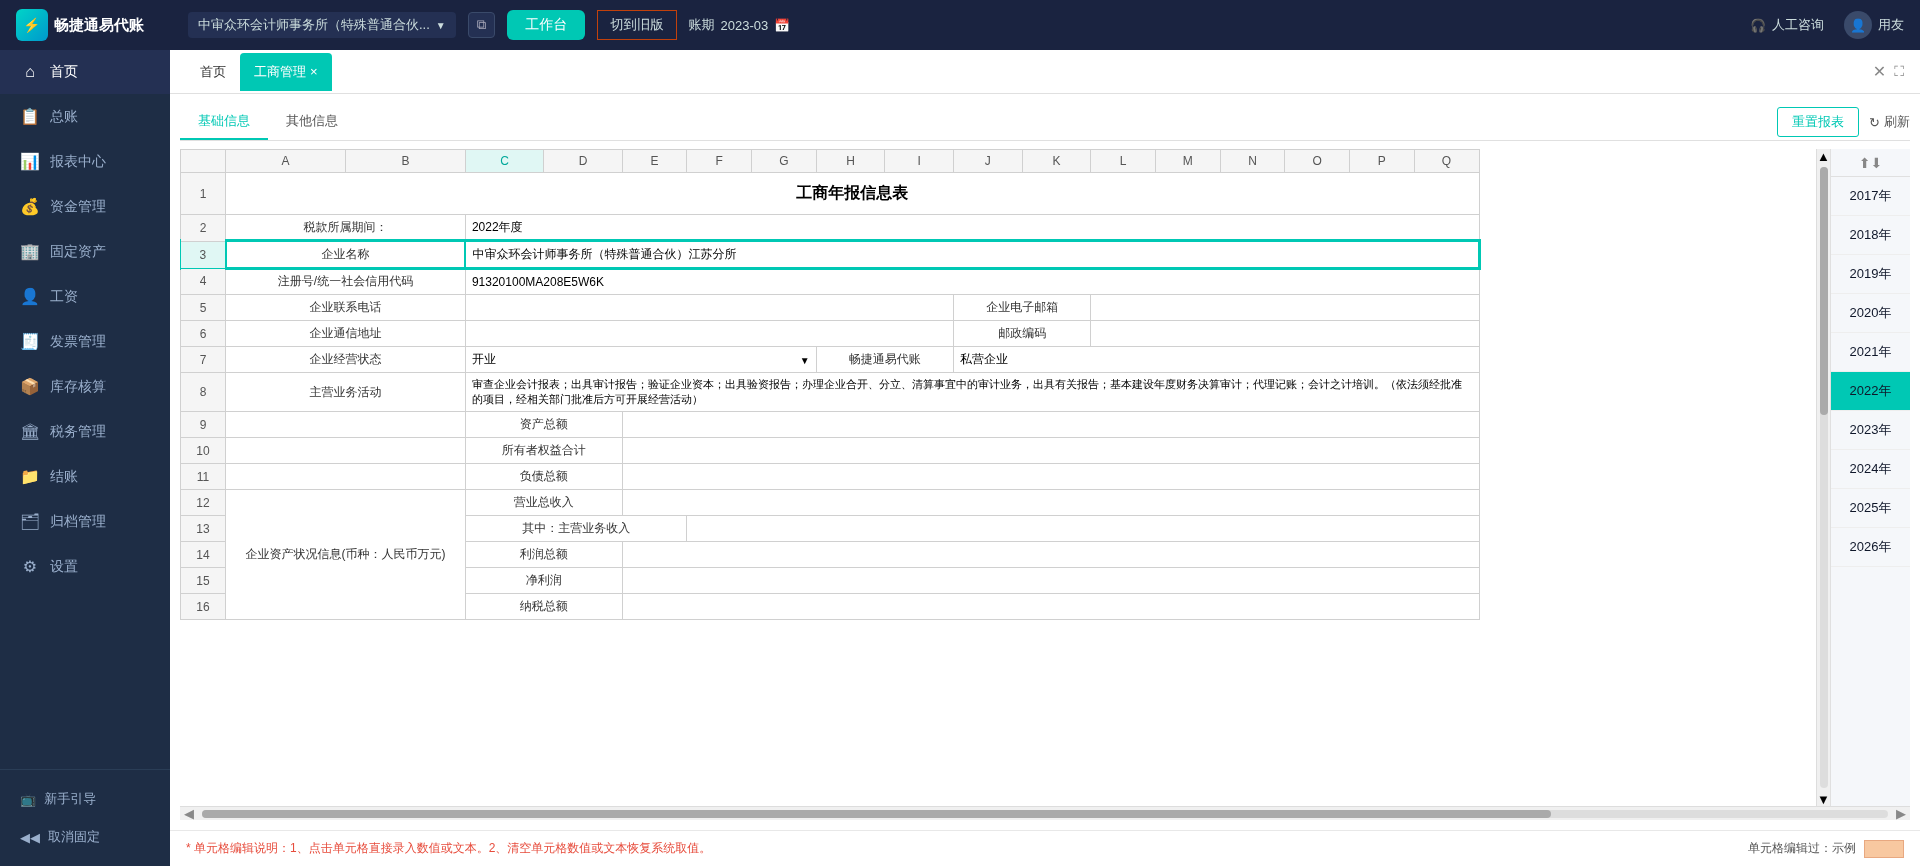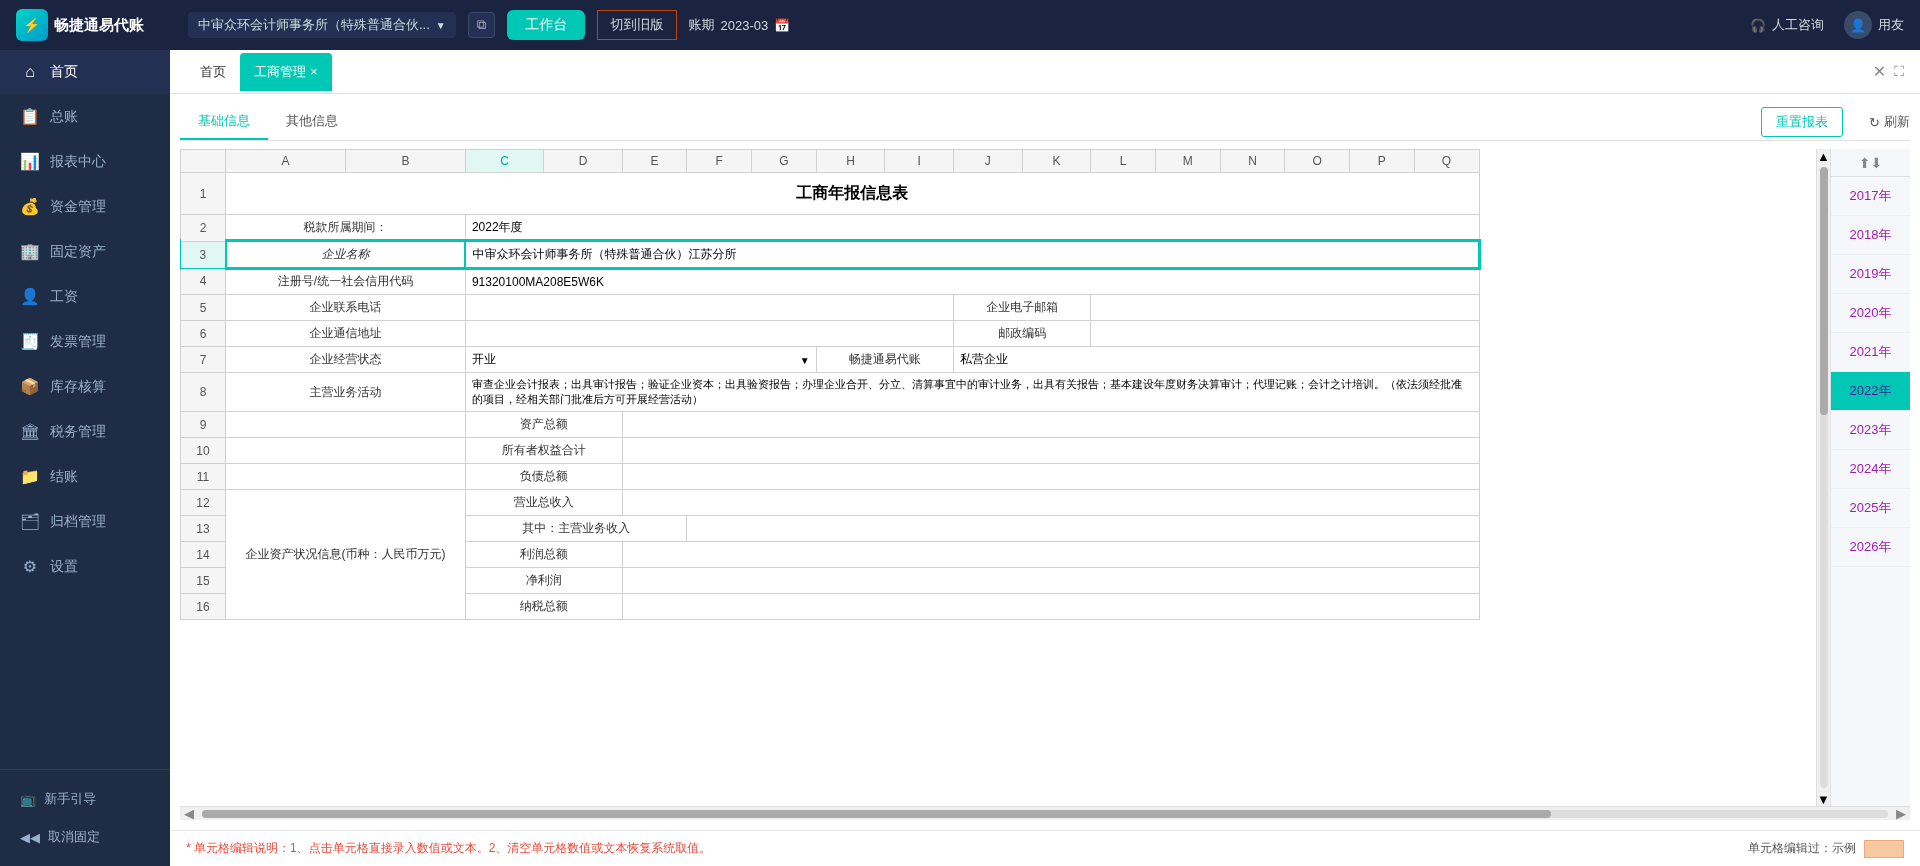--- a/index.html
+++ b/index.html
@@ -45,21 +45,21 @@
     
     .content-area { flex: 1; display: flex; overflow: hidden; }
 
     
     .spreadsheet-container { flex: 1; display: flex; flex-direction: column; background: #fff; padding: 10px; overflow: hidden; }
 
     
     .sub-tabs { display: flex; align-items: center; margin-bottom: 8px; border-bottom: 1px solid #e0e0e0; }
     .sub-tab { padding: 8px 18px; cursor: pointer; font-size: 13px; color: #555; border-bottom: 2px solid transparent; }
     .sub-tab.active { color: #00c8b4; border-bottom: 2px solid #00c8b4; }
-    .sub-tab-actions { margin-left: auto; display: flex; gap: 26px; }
+    .sub-tab-actions { margin-left: auto; display: flex; gap: 10px; }
     .btn-reset { border: 1px solid #00c8b4; color: #00c8b4; background: #fff; border-radius: 3px; padding: 5px 14px; cursor: pointer; font-size: 13px; }
     .btn-refresh { border: none; background: transparent; color: #555; cursor: pointer; font-size: 13px; display: flex; align-items: center; gap: 4px; }
 
     
     .spreadsheet-wrapper { flex: 1; overflow: hidden; display: flex; position: relative; }
     .spreadsheet { flex: 1; overflow: auto; }
     table.sheet { border-collapse: collapse; font-size: 12px; min-width: 1300px; }
     table.sheet th, table.sheet td { border: 1px solid #d0d0d0; padding: 4px 6px; white-space: nowrap; min-width: 40px; }
     table.sheet th { background: #f5f5f5; color: #555; text-align: center; font-weight: normal; position: sticky; top: 0; z-index: 2; }
     table.sheet .row-num { background: #f5f5f5; text-align: center; color: #555; font-weight: normal; position: sticky; left: 0; z-index: 1; min-width: 36px; }
@@ -76,22 +76,22 @@
     .col-h { min-width: 80px; }
     .col-i { min-width: 60px; }
     .col-j { min-width: 100px; }
     .col-k { min-width: 80px; }
     .col-l { min-width: 80px; }
     .col-m { min-width: 80px; }
     .col-n { min-width: 80px; }
     .col-o { min-width: 80px; }
     .col-p { min-width: 80px; }
     .col-q { min-width: 60px; }
-    .year-item { padding: 10px 0; text-align: center; cursor: pointer; color: #a21caf; font-size: 13px; border-bottom: 1px solid #eee; }
-    .year-item.active { background: #00c8b4; color: #4c1d95; }
+    .year-item { padding: 10px 0; text-align: center; cursor: pointer; color: #0f172a; font-size: 13px; border-bottom: 1px solid #eee; }
+    .year-item.active { background: #00c8b4; color: #0f172a; }
 
     
     .h-scrollbar { height: 14px; background: #f0f0f0; display: flex; align-items: center; border-top: 1px solid #ddd; }
     .h-scrollbar-track { flex: 1; height: 8px; background: #ddd; border-radius: 4px; margin: 0 4px; position: relative; }
     .h-scrollbar-thumb { width: 80%; height: 100%; background: #aaa; border-radius: 4px; position: absolute; left: 0; }
 
     
     .status-bar { height: 36px; background: #fff; border-top: 1px solid #e8e8e8; display: flex; align-items: center; padding: 0 16px; font-size: 12px; color: #e74c3c; }
     .status-bar-right { margin-left: auto; display: flex; align-items: center; gap: 8px; color: #555; }
     .example-cell { width: 40px; height: 18px; background: #f8c8a0; border: 1px solid #e8a880; display: inline-block; }
@@ -279,21 +279,21 @@
                   </tr>
 
                   <tr>
                     <td class="row-num">2</td>
                     <td colspan="2" class="label-cell">税款所属期间：</td>
                     <td colspan="15">2022年度</td>
                   </tr>
 
                   <tr style="outline:2px solid #00c8b4;">
                     <td class="row-num" style="background:#e0f7f4;">3</td>
-                    <td colspan="2" class="label-cell" style="border:2px solid #00c8b4;font-style:italic;">企业名称</td>
+                    <td colspan="2" class="label-cell" style="border:2px solid #00c8b4;">企业名称</td>
                     <td colspan="15" style="border:2px solid #00c8b4;">中审众环会计师事务所（特殊普通合伙）江苏分所</td>
                   </tr>
 
                   <tr>
                     <td class="row-num">4</td>
                     <td colspan="2" class="label-cell">注册号/统一社会信用代码</td>
                     <td colspan="15">91320100MA208E5W6K</td>
                   </tr>
 
                   <tr>

